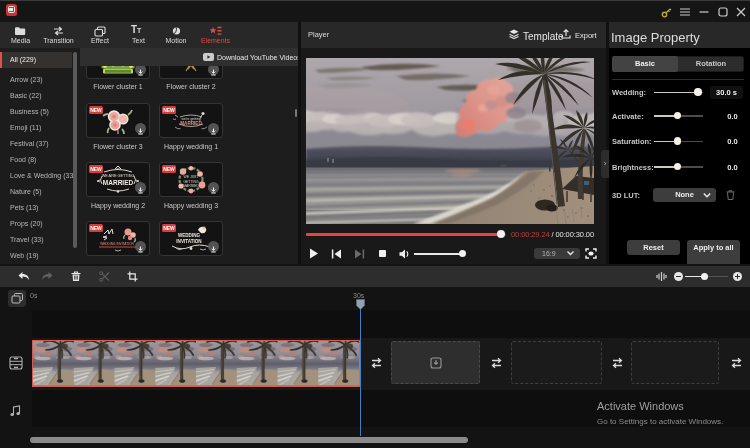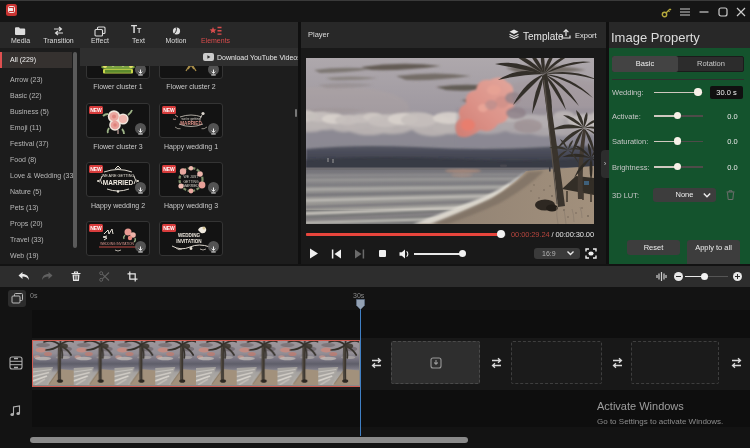--- a/index.html
+++ b/index.html
@@ -495,21 +495,21 @@
       <svg class="abs" width="7" height="5" viewBox="0 0 7 5" style="left:33px;top:3px;">
         <path d="M0.5 0.5L3.5 3.5 6.5 0.5" fill="none" stroke="#e8e8e8" stroke-width="1.4"></path>
       </svg>
     </div>
     <svg class="abs" width="12" height="11" viewBox="0 0 12 11" style="left:284px;top:200px;">
       <path d="M1 3.5V1h3M8 1h3v2.5M11 7.5V10H8M4 10H1V7.5" fill="none" stroke="#f0f0f0" stroke-width="1.4"></path>
       <ellipse cx="6" cy="5.5" rx="2.6" ry="2.1" fill="#f0f0f0"></ellipse>
     </svg>
   </div>
 
-  <div class="abs" id="prop" style="left:609px;top:48px;width:141px;height:216px;background:#14532d;">
+  <div class="abs" id="prop" style="left:609px;top:48px;width:141px;height:216px;background:#000000;font-weight:bold;">
 
     <div class="abs" style="left:3px;top:8px;width:132px;height:16px;background:#2c2c2c;border-radius:2px;border:1px solid #1b1b1b;"></div>
     <div class="abs" style="left:3px;top:8px;width:66px;height:16px;background:#434343;border-radius:2px;color:#f0f0f0;font-size:7.5px;text-align:center;line-height:16px;">Basic</div>
     <div class="abs" style="left:69px;top:8px;width:66px;height:16px;color:#c8c8c8;font-size:7.5px;text-align:center;line-height:16px;">Rotation</div>
     <div class="abs" style="left:3px;top:30.5px;width:132px;height:1px;background:#2f2f2f;"></div>
 
     <div class="abs" style="left:3px;top:40px;font-size:7.5px;color:#c6c6c6;">Wedding:</div>
     <div class="abs" style="left:45px;top:43.5px;width:44px;height:1.5px;background:#cfc8bf;"></div>
     <div class="abs" style="left:89px;top:43.5px;width:5px;height:1.5px;background:#4f4b49;"></div>
     <div class="abs" style="left:85px;top:40px;width:7.5px;height:7.5px;background:#f7f1e8;border-radius:50%;"></div>

